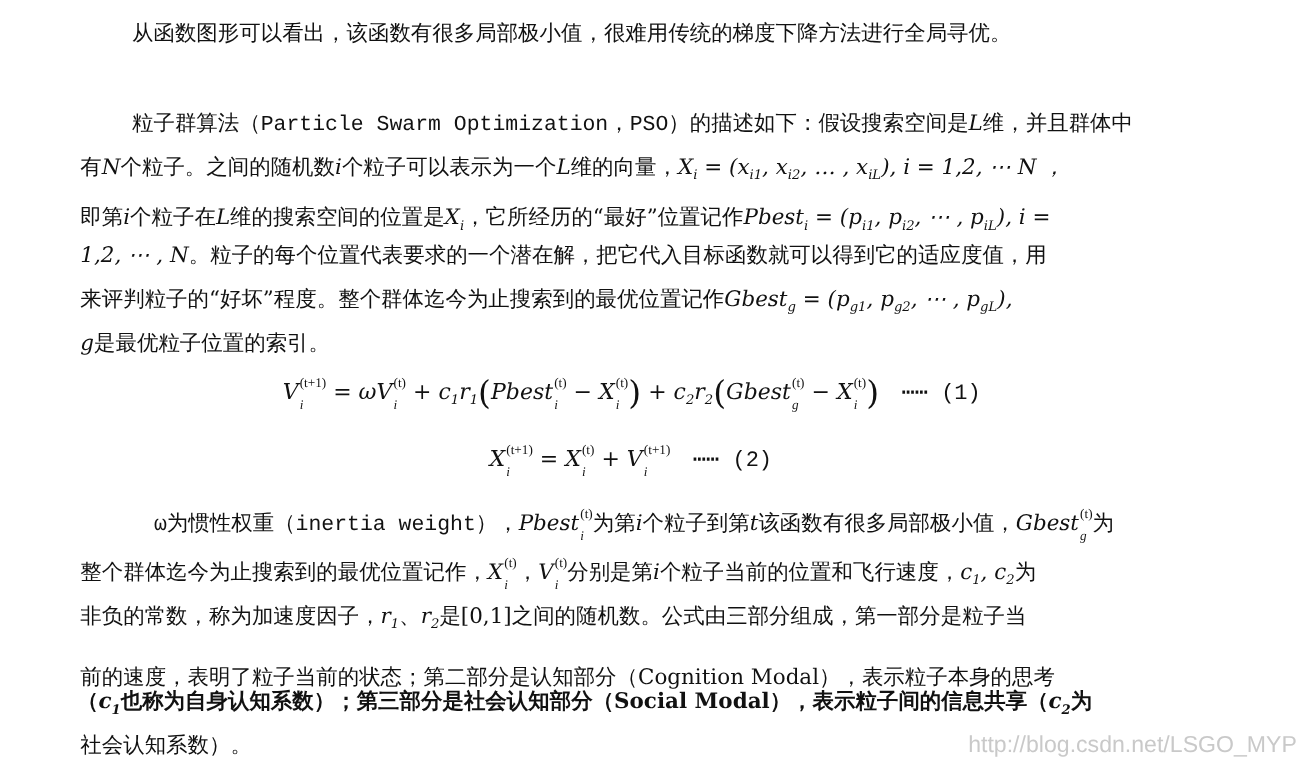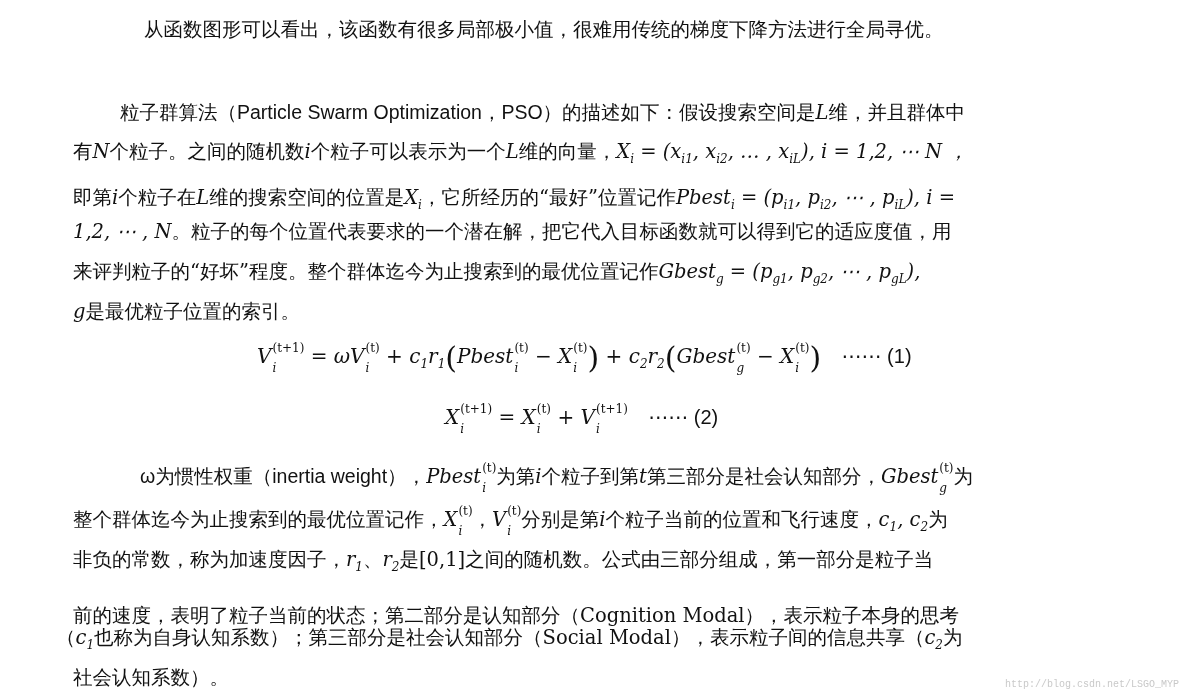--- a/index.html
+++ b/index.html
@@ -1,37 +1,37 @@
 <!DOCTYPE html>
 <html><head>
 <meta charset="utf-8">
 <style>
   html, body { margin:0; padding:0; background:#ffffff; }
   body { width:1191px; height:698px; overflow:hidden; position:relative;
          font-family:"DejaVu Serif","Liberation Serif",serif; color:#111; }
   .line { position:absolute; left:73px; font-size:19.5px; white-space:nowrap; line-height:28px; }
   .ind { left:120px; }
   .m { font-family:"DejaVu Serif","Liberation Serif",serif; font-style:italic; }
-  .r { font-family:Liberation Sans, sans-serif; font-style:normal; }
+  .r { font-family:Liberation Mono, monospace; font-style:normal; }
   sub, sup { font-size:12px; line-height:0; }
   .ss { display:inline-block; vertical-align:middle; line-height:12px; text-align:left; font-size:12px; margin-left:1px; }
-  .ss span { display:block; }
+  .ss span { display:block;font-family:Liberation Serif, serif; }
   .ss .sp { position:relative; top:-4px; font-style:normal; }
   .ss .sb { position:relative; top:4px; }
   .eq { position:absolute; white-space:nowrap; font-size:20px; font-family:"DejaVu Serif",serif; }
   .big { font-size:30px; vertical-align:middle; font-style:normal; font-weight:lighter; }
-  .watermark { position:absolute; right:12px; bottom:8px; font-family:Liberation Mono, monospace;
-               font-size:10px; color:#c9c9c9;text-align:right; }
+  .watermark { position:absolute; right:12px; bottom:8px; font-family:Liberation Sans, sans-serif;
+               font-size:21px; color:#c9c9c9;text-align:right; }
 </style>
 </head>
 <body>
 
 <div>
 
-  <div class="line ind" style="top:16px;margin-left:24px;">从函数图形可以看出，该函数有很多局部极小值，很难用传统的梯度下降方法进行全局寻优。</div>
+  <div class="line ind" style="top:16px;">从函数图形可以看出，该函数有很多局部极小值，很难用传统的梯度下降方法进行全局寻优。</div>
 
   <div class="line ind" style="top:98px;">
     <span>粒子群算法（</span><span class="r">Particle Swarm Optimization，PSO</span><span>）的描述如下：假设搜索空间是</span><span class="m">L</span><span>维，并且群体中</span>
   </div>
   <div class="line" style="top:138px;">
     <span>有</span><span class="m">N</span><span>个粒子。之间的随机数</span><span class="m">i</span><span>个粒子可以表示为一个</span><span class="m">L</span><span>维的向量，</span><span class="m"><span>X</span><sub>i</sub><span> = (x</span><sub>i1</sub><span>, x</span><sub>i2</sub><span>, … , x</span><sub>iL</sub><span>), i = 1,2, ⋯ N ，</span></span>
   </div>
   <div class="line" style="top:184px;">
     <span>即第</span><span class="m">i</span><span>个粒子在</span><span class="m">L</span><span>维的搜索空间的位置是</span><span class="m"><span>X</span><sub>i</sub></span><span>，它所经历的“最好”位置记作</span><span class="m"><span>Pbest</span><sub>i</sub><span> = (p</span><sub>i1</sub><span>, p</span><sub>i2</sub><span>, ⋯ , p</span><sub>iL</sub><span>), i =</span></span>
   </div>
@@ -49,32 +49,32 @@
     V<span class="ss"><span class="sp">(t+1)</span><span class="sb">i</span></span> = ωV<span class="ss"><span class="sp">(t)</span><span class="sb">i</span></span> + c<sub>1</sub>r<sub>1</sub><span class="big">(</span>Pbest<span class="ss"><span class="sp">(t)</span><span class="sb">i</span></span> − X<span class="ss"><span class="sp">(t)</span><span class="sb">i</span></span><span class="big">)</span> + c<sub>2</sub>r<sub>2</sub><span class="big">(</span>Gbest<span class="ss"><span class="sp">(t)</span><span class="sb">g</span></span> − X<span class="ss"><span class="sp">(t)</span><span class="sb">i</span></span><span class="big">)</span>
     <span class="r" style="margin-left:14px;">⋯⋯  (1)</span>
   </div>
 
   <div class="eq m" style="left:445px; top:405px;">
     X<span class="ss"><span class="sp">(t+1)</span><span class="sb">i</span></span> = X<span class="ss"><span class="sp">(t)</span><span class="sb">i</span></span> + V<span class="ss"><span class="sp">(t+1)</span><span class="sb">i</span></span>
     <span class="r" style="margin-left:14px;">⋯⋯  (2)</span>
   </div>
 
   <div class="line ind" style="top:462px;margin-left:20px;">
-    <span class="r">ω为惯性权重（inertia weight），</span><span class="m">Pbest<span class="ss"><span class="sp">(t)</span><span class="sb">i</span></span></span><span>为第</span><span class="m">i</span><span>个粒子到第</span><span class="m">t</span><span>第三部分是社会认知部分，</span><span class="m">Gbest<span class="ss"><span class="sp">(t)</span><span class="sb">g</span></span></span><span>为</span>
+    <span class="r">ω为惯性权重（inertia weight），</span><span class="m">Pbest<span class="ss"><span class="sp">(t)</span><span class="sb">i</span></span></span><span>为第</span><span class="m">i</span><span>个粒子到第</span><span class="m">t</span><span>该函数有很多局部极小值，</span><span class="m">Gbest<span class="ss"><span class="sp">(t)</span><span class="sb">g</span></span></span><span>为</span>
   </div>
   <div class="line" style="top:506px;">
     <span>整个群体迄今为止搜索到的最优位置记作，</span><span class="m">X<span class="ss"><span class="sp">(t)</span><span class="sb">i</span></span></span><span>，</span><span class="m">V<span class="ss"><span class="sp">(t)</span><span class="sb">i</span></span></span><span>分别是第</span><span class="m">i</span><span>个粒子当前的位置和飞行速度，</span><span class="m">c<sub>1</sub>, c<sub>2</sub></span><span>为</span>
   </div>
   <div class="line" style="top:546px;">
     <span>非负的常数，称为加速度因子，</span><span class="m">r<sub>1</sub></span><span>、</span><span class="m">r<sub>2</sub></span><span>是[0,1]之间的随机数。公式由三部分组成，第一部分是粒子当</span>
   </div>
   <div class="line" style="top:602px;">
     <span>前的速度，表明了粒子当前的状态；第二部分是认知部分（Cognition  Modal），表示粒子本身的思考</span>
   </div>
-  <div class="line" style="top:624px; left:56px;">
+  <div class="line" style="top:624px; left:70px;font-weight:bold;">
     <span>（</span><span class="m">c<sub>1</sub></span><span>也称为自身认知系数）；第三部分是社会认知部分（Social Modal），表示粒子间的信息共享（</span><span class="m">c<sub>2</sub></span><span>为</span>
   </div>
   <div class="line" style="top:664px;">
     <span>社会认知系数）。</span>
   </div>
 
   <div class="watermark">http://blog.csdn.net/LSGO_MYP</div>
 </div>
 
 </body></html>

